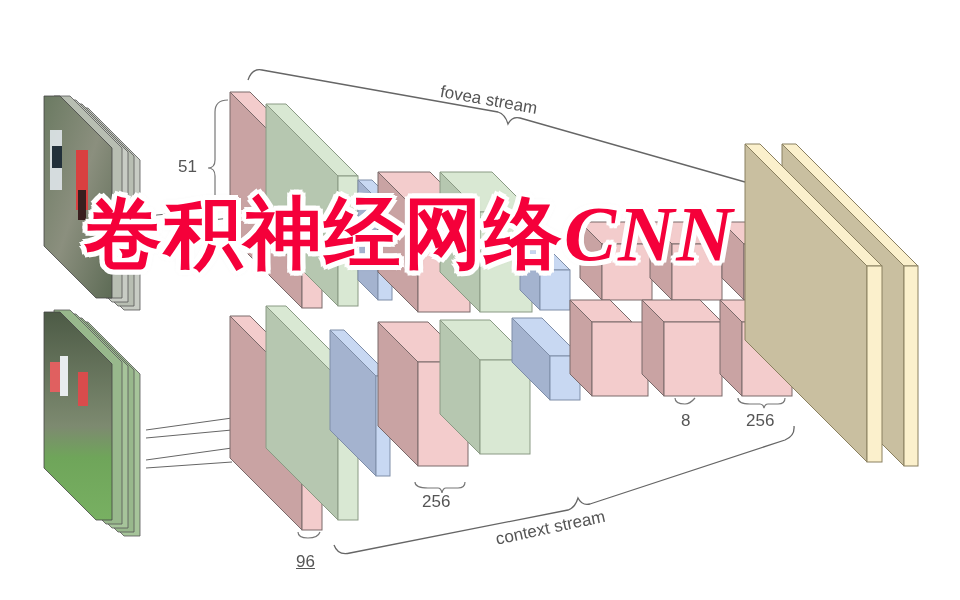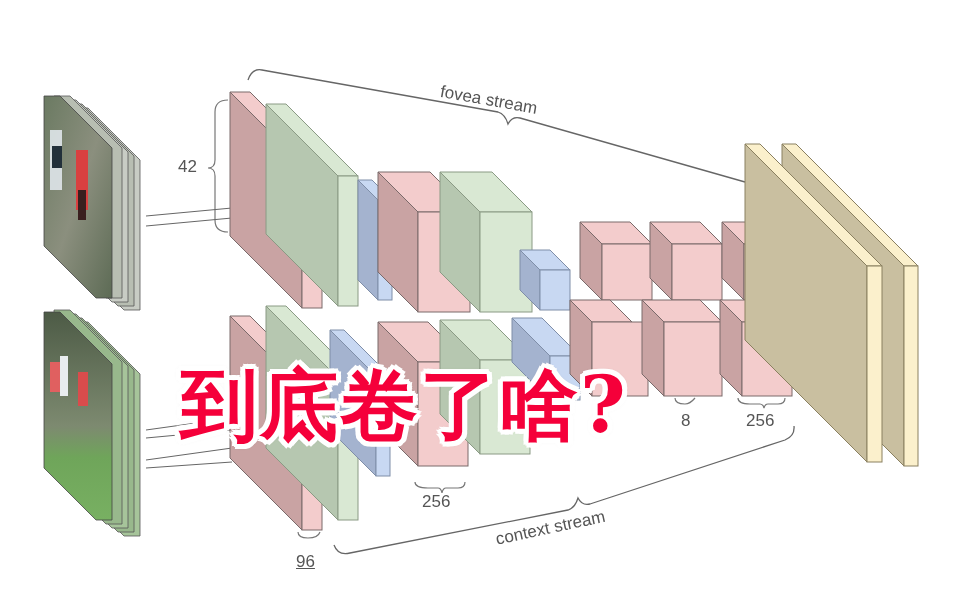--- a/index.html
+++ b/index.html
@@ -159,21 +159,23 @@
     <rect x="904" y="266" width="14" height="200" fill="#fbf0cc"></rect>
     <polygon points="745,144 760,144 882,266 867,266" fill="#fbf0cc"></polygon>
     <polygon points="745,144 867,266 867,462 745,340" fill="#c9bfa0"></polygon>
     <rect x="867" y="266" width="15" height="196" fill="#fbf0cc"></rect>
   </g>
 </svg>
 
 
 <div class="lbl" style="left:442px;top:82px;transform:rotate(10deg);transform-origin:left top;">fovea stream</div>
 <div class="lbl" style="left:494px;top:530px;transform:rotate(-12deg);transform-origin:left top;">context stream</div>
-<div class="lbl" style="left:178px;top:157px;">42</div>
+<div class="lbl" style="left:178px;top:157px;">51</div>
 <div class="lbl" style="left:296px;top:552px;text-decoration:underline;">96</div>
 <div class="lbl" style="left:422px;top:492px;">256</div>
 <div class="lbl" style="left:681px;top:411px;">8</div>
 <div class="lbl" style="left:746px;top:411px;">256</div>
 
 
-<div class="title" style="left:180px;top:360px;font-size:78px;line-height:90px;">到底卷了啥?</div>
+<div class="title" style="left:84px;top:188px;font-size:78px;line-height:90px;">
+  <span>卷积神经网络</span><span class="cnn">CNN</span>
+</div>
 </div>
 
 </body></html>

